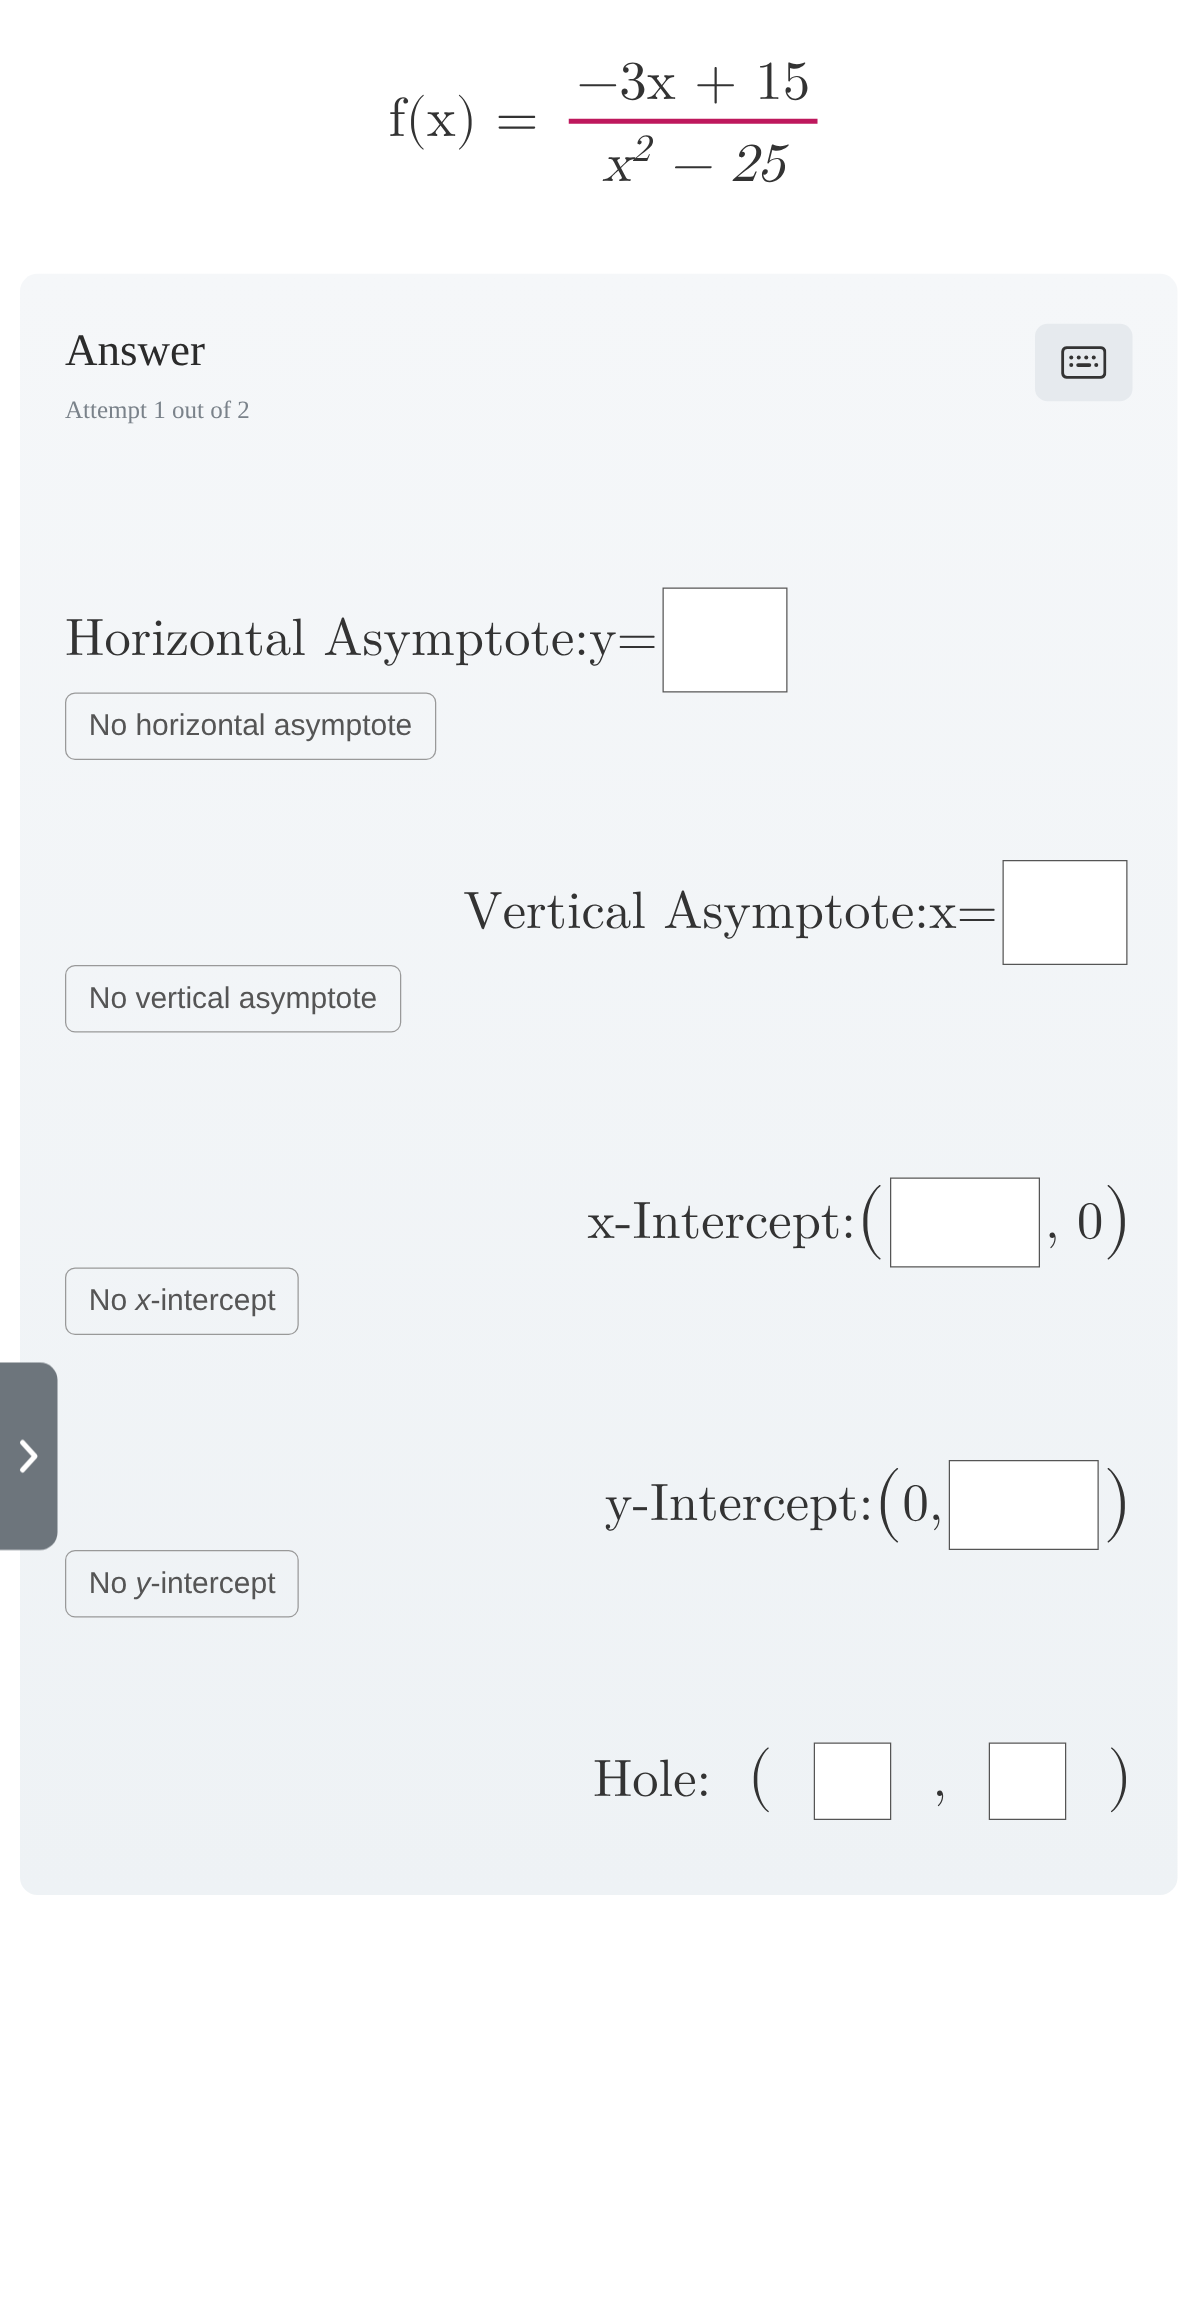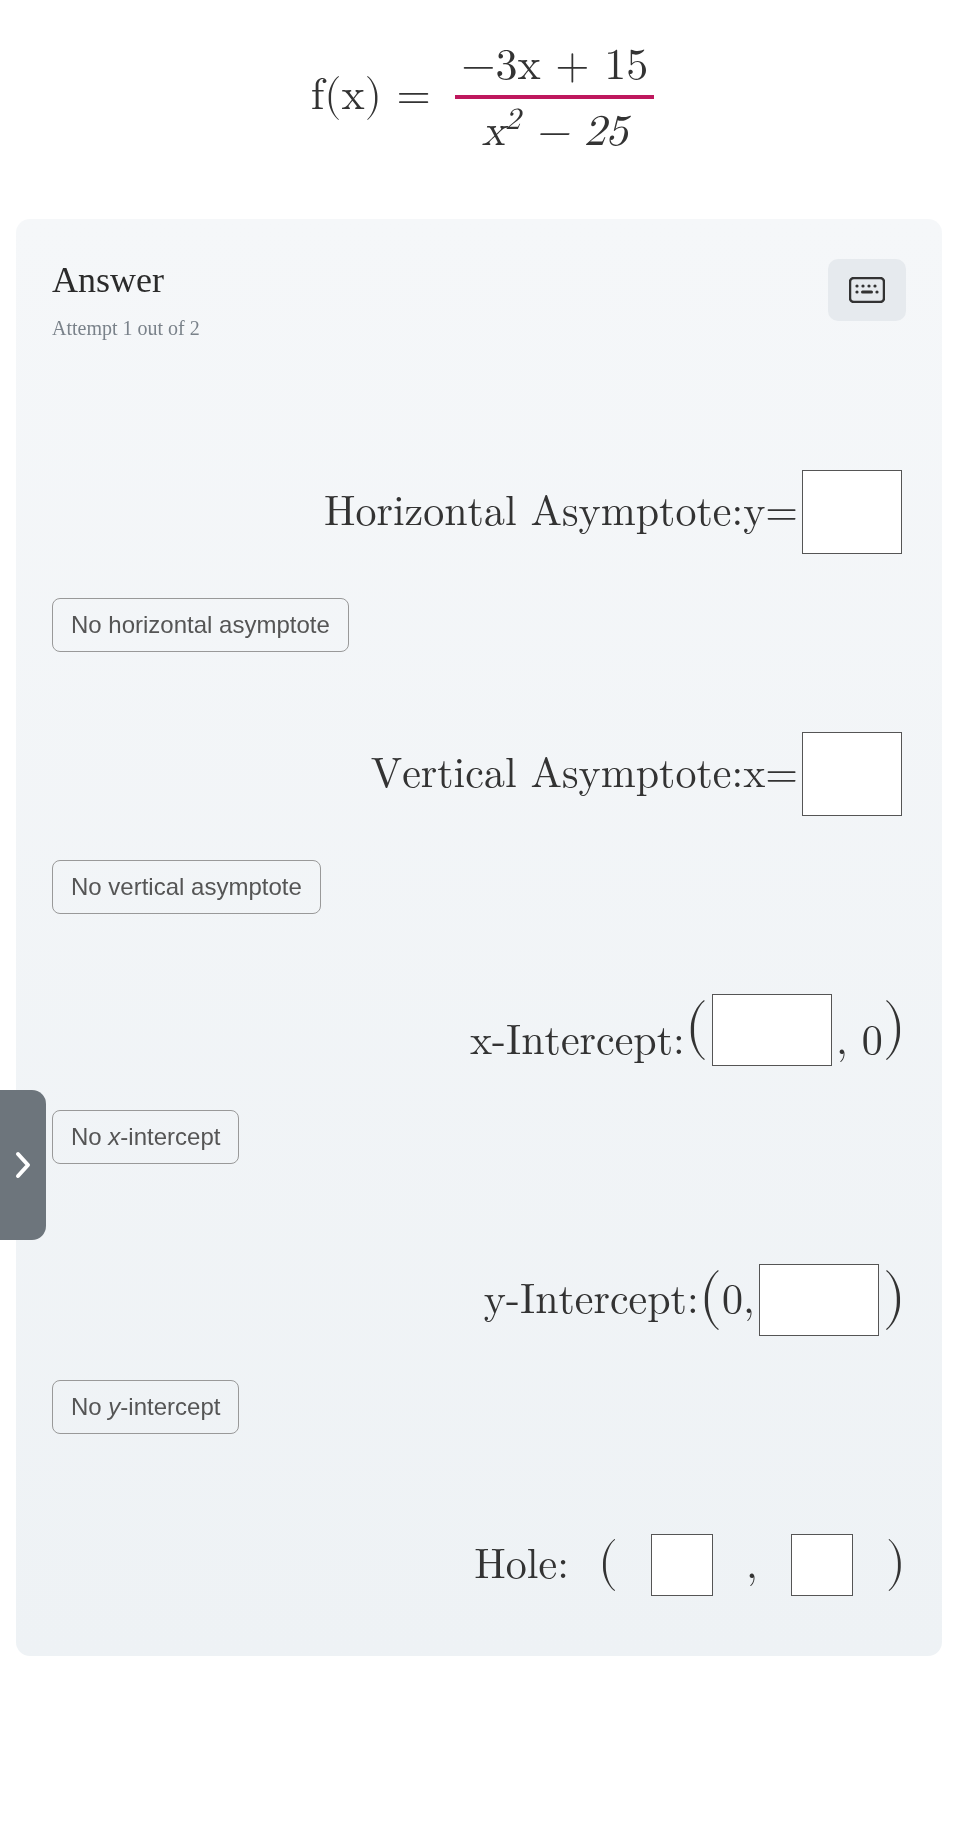--- a/index.html
+++ b/index.html
@@ -72,21 +72,20 @@
   border: 1.5px solid #555;
   background: #fff;
   width: 100px;
   height: 84px;
   vertical-align: middle;
   margin: 0 4px;
 }
 .answer-box.small { width: 62px; height: 62px; }
 .answer-box.med { width: 120px; height: 72px; }
 .no-btn {
-  margin-top: 44px;
   font-family: -apple-system, Helvetica, Arial, sans-serif;
   font-size: 24px;
   color: #555;
   background: #fff0;
   border: 1px solid #999;
   border-radius: 8px;
   padding: 12px 18px;
   cursor: pointer;
   display: inline-block;
 }
@@ -105,24 +104,24 @@
   cursor: pointer;
 }
 .chevron-tab svg { width: 20px; height: 30px; fill: #fff; }
 .paren { font-size: 60px; vertical-align: middle; position: relative; top: -3px;}
 .paren.sm { font-size: 52px; }
 .x-int-row, .y-int-row, .hole-row, .va-row {
   display:flex; justify-content:flex-end; align-items:center;
   font-size:42px; font-family:'Latin Modern Math','STIX Two Math',Georgia,serif;
 }
 .va-row { margin-top: 80px; }
-.x-int-row { margin-top: 80px; align-items: flex-end; }
+.x-int-row { margin-top: 116px; }
 .y-int-row { margin-top: 100px; }
 .hole-row { margin-top: 100px; gap: 29px; }
-.ha-row { margin-top:130px; display:flex; justify-content:flex-end; align-items:center;
+.ha-row { margin-top:130px; display:flex; justify-content:flex-start; align-items:center;
   font-size:42px; font-family:'Latin Modern Math','STIX Two Math',Georgia,serif; }
 </style>
 </head>
 <body>
 
 <div class="equation-area">
   <span>f(x) =</span>
   <span class="frac">
     <span class="num">
       <span style="font-style:normal">−3x + 15</span>

